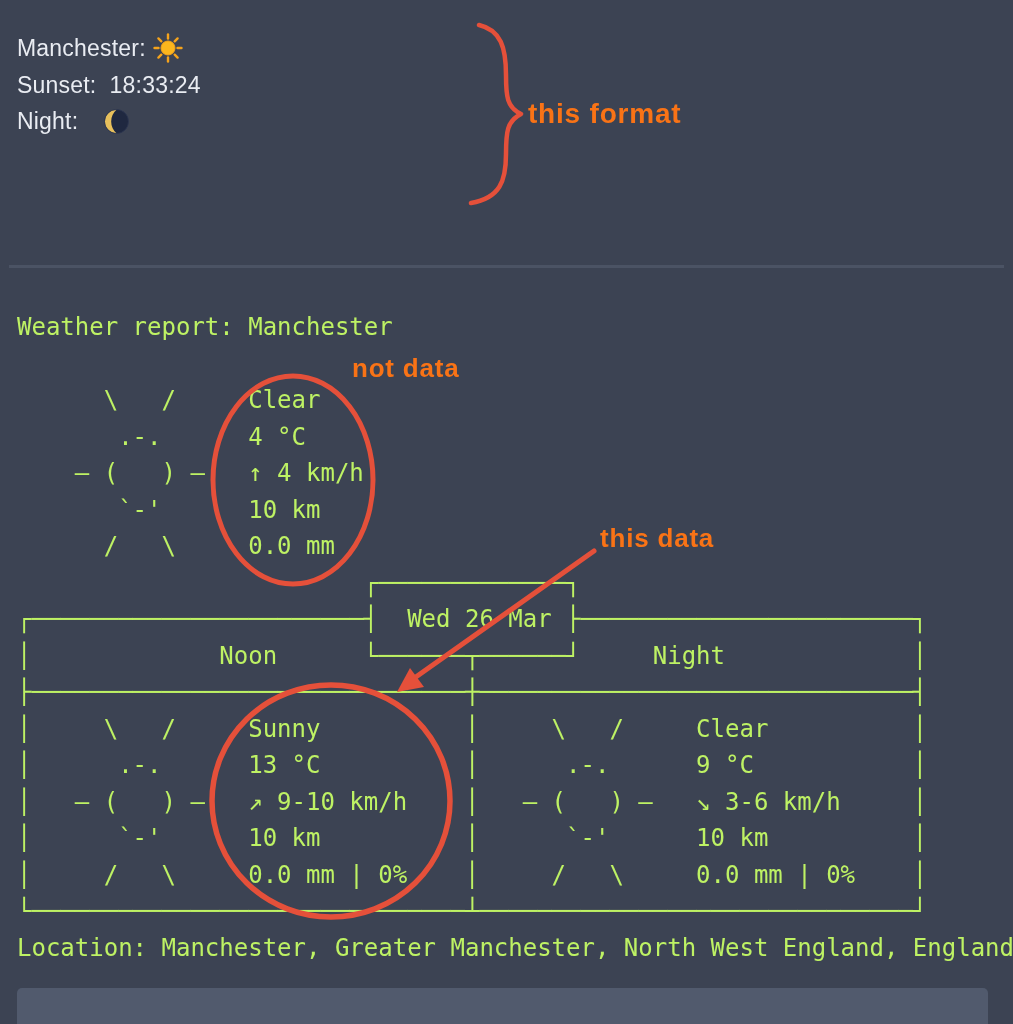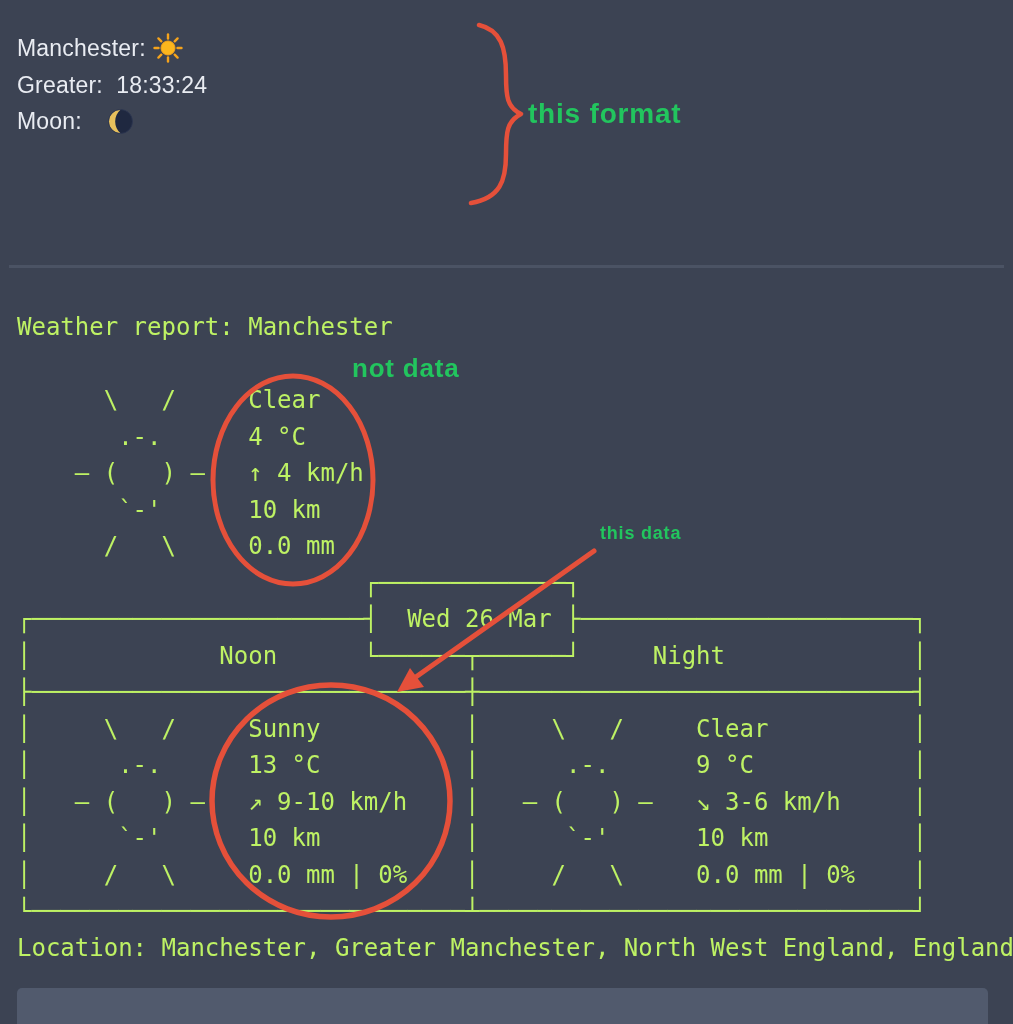--- a/index.html
+++ b/index.html
@@ -37,28 +37,28 @@
     background: #515a6d;
     border-radius: 5px 5px 0 0;
   }
   .anno-svg {
     position: absolute; left: 0; top: 0;
     width: 1013px; height: 1024px;
     pointer-events: none;
   }
   .anno-label {
     position: absolute;
-    color: #22c55e;
+    color: #f97316;
     font-weight: bold;
     letter-spacing: 0.8px;
     white-space: nowrap;
   }
   #anno-this-format { left: 528px; top: 98px;  font-size: 28px; }
   #anno-not-this    { left: 352px; top: 353px; font-size: 26px; }
-  #anno-this-data   { left: 600px; top: 523px; font-size: 18px; text-align: right; }
+  #anno-this-data   { left: 600px; top: 523px; font-size: 26px; text-align: right; }
 </style>
 </head>
 <body>
 
 <div class="summary">
   <div class="row">
     <span>Manchester:</span>
     <svg class="icon-sun" viewBox="0 0 30 30">
       <g stroke="#f5a31c" stroke-width="2.4" stroke-linecap="round">
         <line x1="15" y1="1.5" x2="15" y2="5.5"></line>
@@ -66,23 +66,23 @@
         <line x1="1.5" y1="15" x2="5.5" y2="15"></line>
         <line x1="24.5" y1="15" x2="28.5" y2="15"></line>
         <line x1="5.4" y1="5.4" x2="8.3" y2="8.3"></line>
         <line x1="21.7" y1="21.7" x2="24.6" y2="24.6"></line>
         <line x1="5.4" y1="24.6" x2="8.3" y2="21.7"></line>
         <line x1="21.7" y1="8.3" x2="24.6" y2="5.4"></line>
       </g>
       <circle cx="15" cy="15" r="7" fill="#fcb61d" stroke="#f5a31c" stroke-width="1"></circle>
     </svg>
   </div>
-  <div class="row">Greater:  18:33:24</div>
+  <div class="row">Sunset:  18:33:24</div>
   <div class="row">
-    <span>Moon:</span>
+    <span>Night:</span>
     <svg class="icon-moon" viewBox="0 0 27 27">
       <circle cx="13.5" cy="13.5" r="12" fill="#1f2840"></circle>
       <path d="M13.5,1.8 A11.7,11.7 0 0 0 13.5,25.2 A15.5,15.5 0 0 1 13.5,1.8 Z" fill="#e7c05c"></path>
       <circle cx="13.5" cy="13.5" r="12" fill="none" stroke="#2c3652" stroke-width="0.8"></circle>
     </svg>
   </div>
 </div>
 
 <div class="divider"></div>
 

